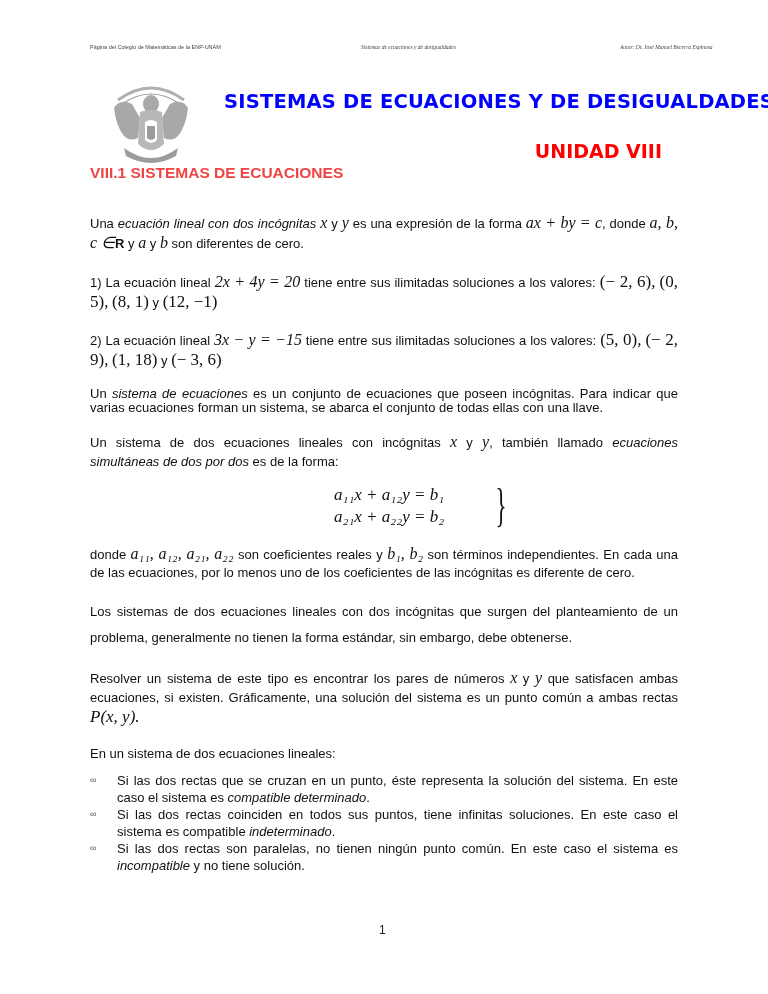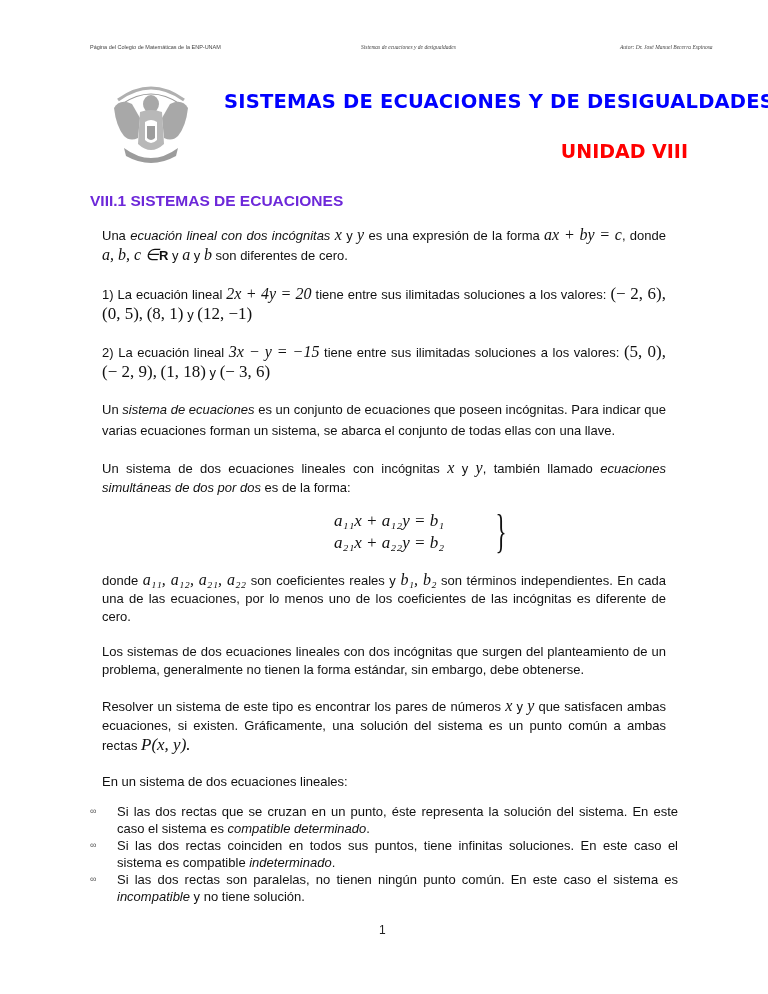--- a/index.html
+++ b/index.html
@@ -4,26 +4,26 @@
   <style>
     html, body { margin: 0; padding: 0; background: #ffffff; }
     body { width: 768px; height: 994px; position: relative; overflow: hidden; font-family: "Liberation Sans", sans-serif; color: #111; }
     .page-header { position: absolute; top: 44px; left: 0; width: 768px; height: 14px; font-size: 5.5px; color: #444; }
     .ph-left { position: absolute; left: 90px; top: 0; font-family: "Liberation Sans", sans-serif; }
     .ph-center { position: absolute; left: 361px; top: 0; font-family: "Liberation Serif", serif; font-style: italic; }
     .ph-right { position: absolute; left: 620px; top: 0; font-family: "Liberation Serif", serif; font-style: italic; }
 
     .logo { position: absolute; left: 110px; top: 78px; width: 82px; height: 88px; }
     .main-title { position: absolute; left: 224px; top: 90px; font-family: "DejaVu Sans", sans-serif; font-weight: bold; font-size: 19.5px; color: #0000ff; letter-spacing: 0.2px; white-space: nowrap; }
-    .unit-title { position: absolute; right: 80px; top: 140px; font-family: "DejaVu Sans", sans-serif; font-weight: bold; font-size: 19px; color: #ff0000; white-space: nowrap; text-align: right; }
+    .unit-title { position: absolute; right: 106px; top: 140px; font-family: "DejaVu Sans", sans-serif; font-weight: bold; font-size: 19px; color: #ff0000; white-space: nowrap; text-align: right; }
 
-    .section-heading { position: absolute; left: 90px; top: 192px; font-weight: bold; font-size: 15.5px; color: #6d28d9; white-space: nowrap; }
+    .section-heading { position: absolute; left: 90px; top: 164px; font-weight: bold; font-size: 15.5px; color: #ef4444; white-space: nowrap; }
 
     .content { position: absolute; left: 90px; top: 213px; width: 588px; font-size: 13px; line-height: 19px; }
-    .content p { margin: 12px; text-align: justify; }
+    .content p { margin: 0; text-align: justify; }
     .m { font-family: "Liberation Serif", serif; font-style: italic; font-size: 16px; }
     .big { font-family: "Liberation Serif", serif; font-size: 17px; }
     em { font-style: italic; }
     .bold-R { font-weight: bold; }
 
     .system { margin: 14px 0 0 0; height: 50px; position: relative; }
     .system .eq { position: absolute; left: 244px; font-family: "Liberation Serif", serif; font-style: italic; font-size: 17px; white-space: nowrap; }
     .system .eq1 { top: 0; }
     .system .eq2 { top: 22px; }
     .system .brace { position: absolute; left: 400px; top: -2px; font-family: "Liberation Serif", serif; font-size: 46px; line-height: 46px; transform: scaleX(0.5); }
@@ -103,21 +103,21 @@
     <span>2) La ecuación lineal</span>
     <span class="m">3x − y = −15</span>
     <span>tiene entre sus ilimitadas soluciones a los valores:</span>
     <span class="big">(5, 0),</span>
     <span class="big">(− 2, 9),</span>
     <span class="big">(1, 18)</span>
     <span>y</span>
     <span class="big">(− 3, 6)</span>
   </p>
 
-  <p style="margin-top:17px; line-height:21px">
+  <p style="margin-top:17px; line-height:14px">
     <span>Un </span><em>sistema de ecuaciones</em><span> es un conjunto de ecuaciones que poseen incógnitas. Para indicar que varias ecuaciones forman un sistema, se abarca el conjunto de todas ellas con una llave.</span>
   </p>
 
   <p style="margin-top:17px">
     <span>Un sistema de dos ecuaciones lineales con incógnitas</span>
     <span class="m">x</span>
     <span>y</span>
     <span class="m">y</span><span>, también llamado </span><em>ecuaciones simultáneas de dos por dos</em><span> es de la forma:</span>
   </p>
 
@@ -128,21 +128,21 @@
   </div>
 
   <p style="margin-top:10px; line-height:18px">
     <span>donde</span>
     <span class="m">a₁₁, a₁₂, a₂₁, a₂₂</span>
     <span>son coeficientes reales y</span>
     <span class="m">b₁, b₂</span>
     <span>son términos independientes. En cada una de las ecuaciones, por lo menos uno de los coeficientes de las incógnitas es diferente de cero.</span>
   </p>
 
-  <p style="margin-top:17px; line-height:18px">Los sistemas de dos ecuaciones lineales con dos incógnitas que surgen del planteamiento de un problema, generalmente no tienen la forma estándar, sin embargo, debe obtenerse.</p>
+  <p style="margin-top:17px; line-height:26px">Los sistemas de dos ecuaciones lineales con dos incógnitas que surgen del planteamiento de un problema, generalmente no tienen la forma estándar, sin embargo, debe obtenerse.</p>
 
   <p style="margin-top:17px">
     <span>Resolver un sistema de este tipo es encontrar los pares de números</span>
     <span class="m">x</span>
     <span>y</span>
     <span class="m">y</span>
     <span>que satisfacen ambas ecuaciones, si existen. Gráficamente, una solución del sistema es un punto común a ambas rectas</span>
     <span class="big" style="font-style:italic">P(x, y).</span>
   </p>
 

